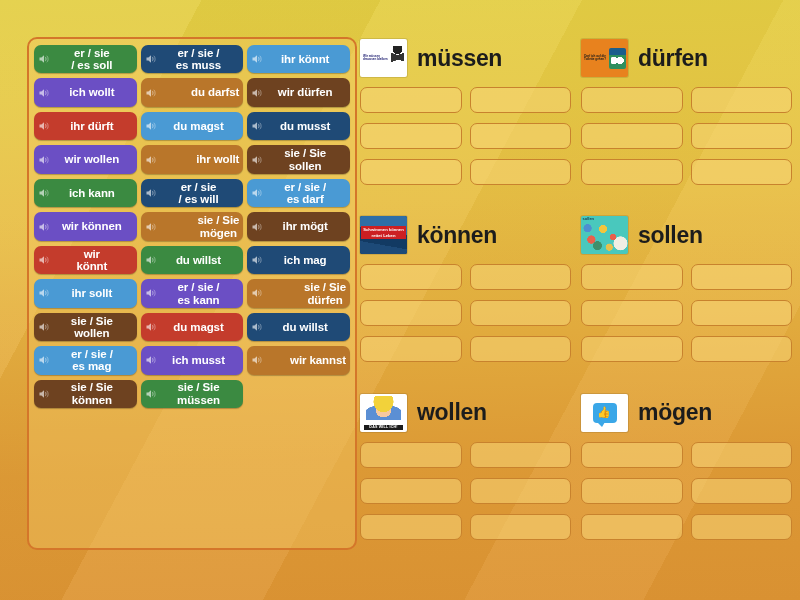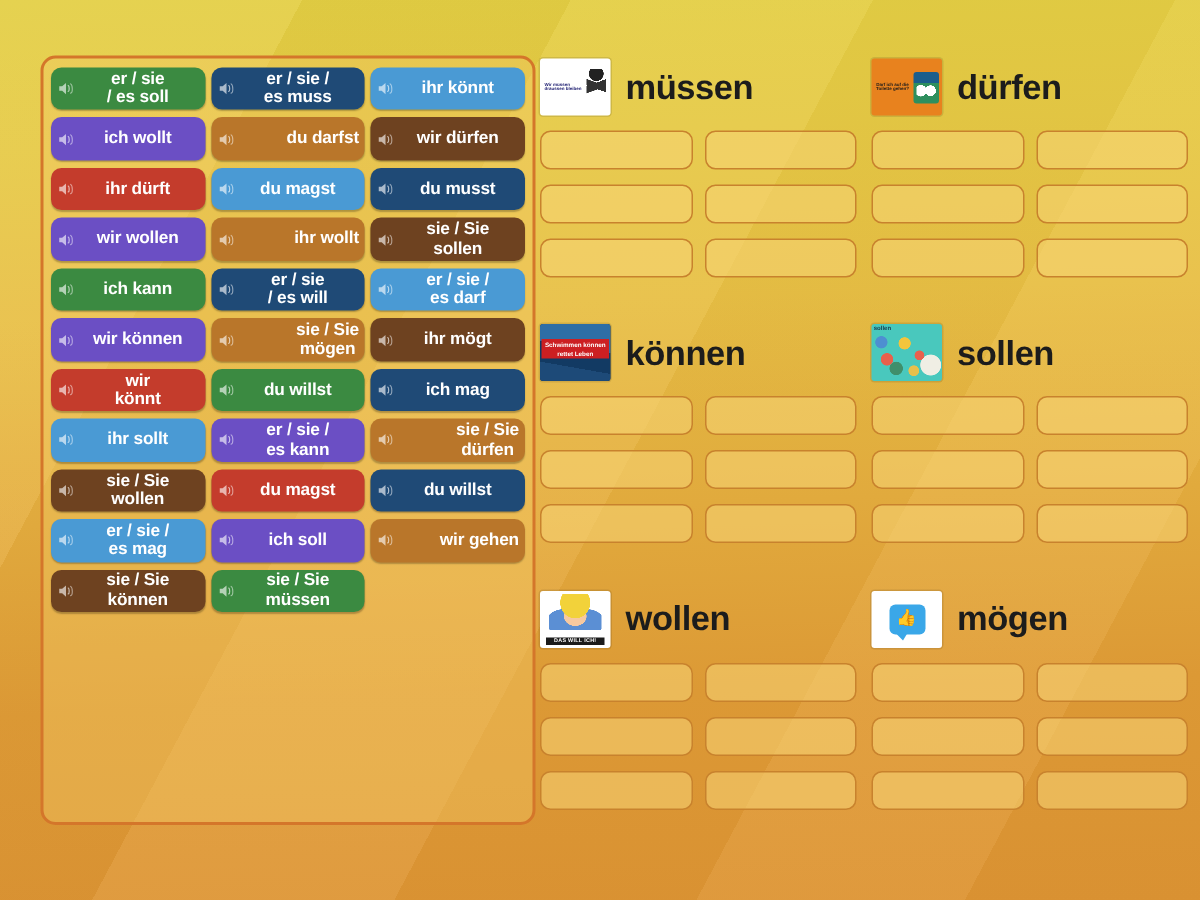--- a/index.html
+++ b/index.html
@@ -521,31 +521,31 @@
 es mag</span>
         </div>
         <div class="tile c-purple">
           <span class="spk">
             <svg viewBox="0 0 16 16" fill="#fff">
               <path d="M2 6h2.6L8 3v10L4.6 10H2z"></path>
               <path d="M10 5.4c1.1.6 1.1 5 0 5.2" stroke="#fff" stroke-width="1.1" fill="none" stroke-linecap="round"></path>
               <path d="M12.1 3.9c2 1.2 2 8 0 8.2" stroke="#fff" stroke-width="1" fill="none" stroke-linecap="round" opacity=".8"></path>
             </svg>
           </span>
-          <span class="label">ich soll</span>
+          <span class="label">ich musst</span>
         </div>
         <div class="tile c-tan">
           <span class="spk">
             <svg viewBox="0 0 16 16" fill="#fff">
               <path d="M2 6h2.6L8 3v10L4.6 10H2z"></path>
               <path d="M10 5.4c1.1.6 1.1 5 0 5.2" stroke="#fff" stroke-width="1.1" fill="none" stroke-linecap="round"></path>
               <path d="M12.1 3.9c2 1.2 2 8 0 8.2" stroke="#fff" stroke-width="1" fill="none" stroke-linecap="round" opacity=".8"></path>
             </svg>
           </span>
-          <span class="label">wir gehen</span>
+          <span class="label">wir kannst</span>
         </div>
         <div class="tile c-brown">
           <span class="spk">
             <svg viewBox="0 0 16 16" fill="#fff">
               <path d="M2 6h2.6L8 3v10L4.6 10H2z"></path>
               <path d="M10 5.4c1.1.6 1.1 5 0 5.2" stroke="#fff" stroke-width="1.1" fill="none" stroke-linecap="round"></path>
               <path d="M12.1 3.9c2 1.2 2 8 0 8.2" stroke="#fff" stroke-width="1" fill="none" stroke-linecap="round" opacity=".8"></path>
             </svg>
           </span>
           <span class="label">sie / Sie

